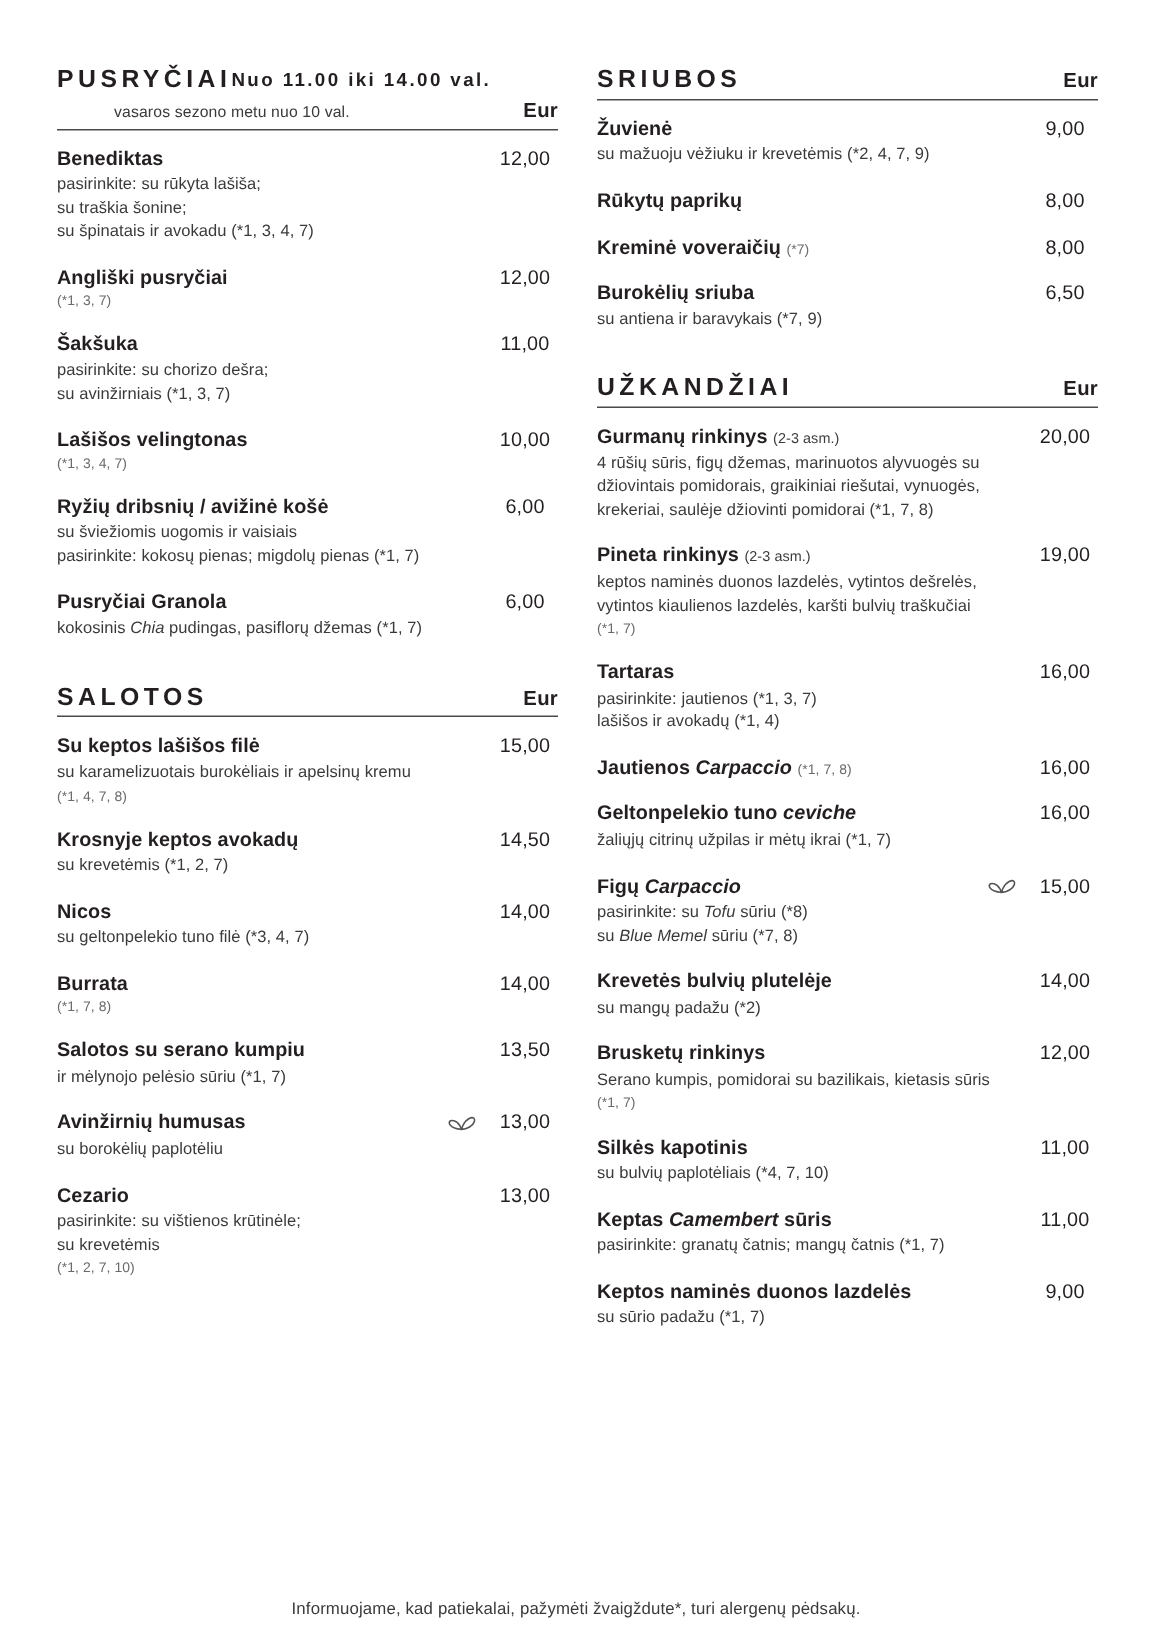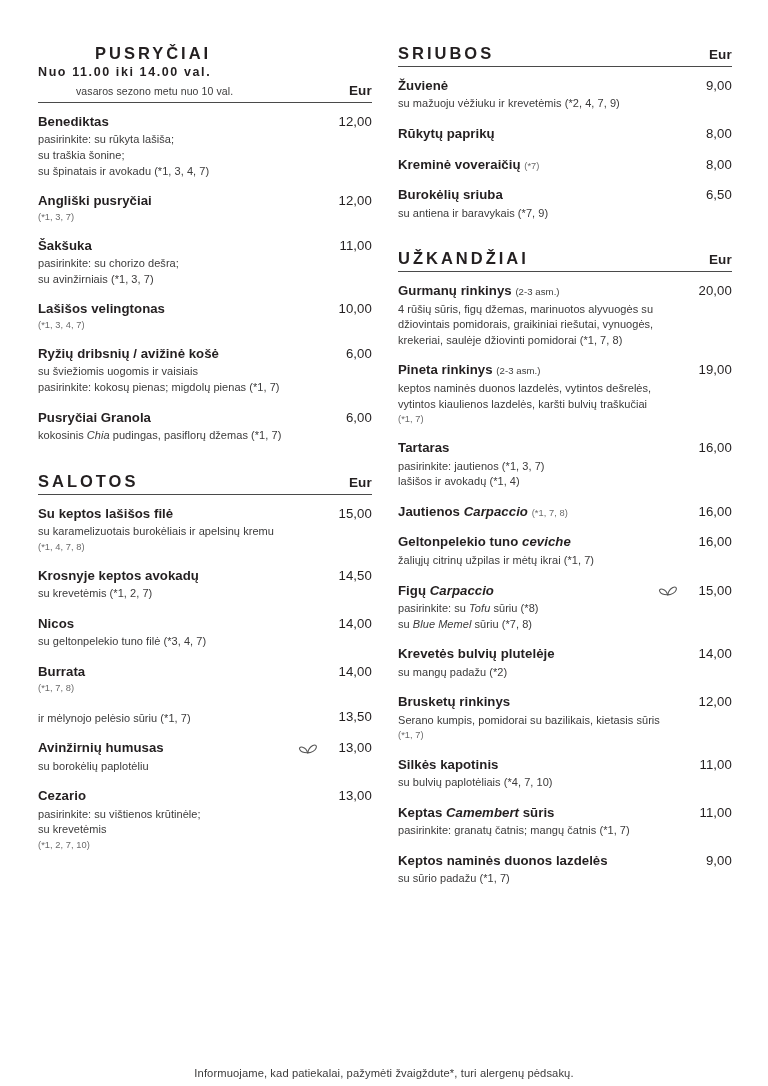--- a/index.html
+++ b/index.html
@@ -68,21 +68,21 @@
     color: #231f20;
     letter-spacing: 0.2px;
     white-space: nowrap;
   }
   .rule {
     border: 0;
     border-top: 1px solid #4a4a4a;
     margin: 0 0 11px 0;
     height: 0;
   }
-  .head-left { display: flex; flex-direction: column; text-align: right; }
+  .head-left { display: flex; flex-direction: row; }
 
   
   .item {
     display: flex;
     justify-content: space-between;
     align-items: flex-start;
     margin-bottom: 14px;
   }
   .item-main { flex: 1 1 auto; padding-right: 8px; min-width: 0; }
   .item-name {
@@ -125,21 +125,21 @@
     display: flex;
     align-items: center;
     gap: 10px;
     flex: 0 0 auto;
     padding-top: 0px;
   }
   .item-price {
     font-size: 13.2px;
     font-weight: 400;
     color: #231f20;
-    text-align: right;
+    text-align: center;
     min-width: 44px;
     letter-spacing: 0.1px;
     white-space: nowrap;
   }
   .veg-icon {
     width: 20px;
     height: 14px;
     display: block;
     flex: 0 0 auto;
   }
@@ -272,20 +272,21 @@
             <div class="item-main">
               <div class="item-name">Burrata</div>
               <div class="alg-line">(*1, 7, 8)</div>
             </div>
             <div class="item-right">
               <div class="item-price">14,00</div>
             </div>
           </div>
           <div class="item">
             <div class="item-main">
+              <div class="item-name">Salotos su serano kumpiu</div>
               <div class="item-desc">ir mėlynojo pelėsio sūriu (*1, 7)</div>
             </div>
             <div class="item-right">
               <div class="item-price">13,50</div>
             </div>
           </div>
           <div class="item">
             <div class="item-main">
               <div class="item-name">Avinžirnių humusas</div>
               <div class="item-desc">su borokėlių paplotėliu</div>

